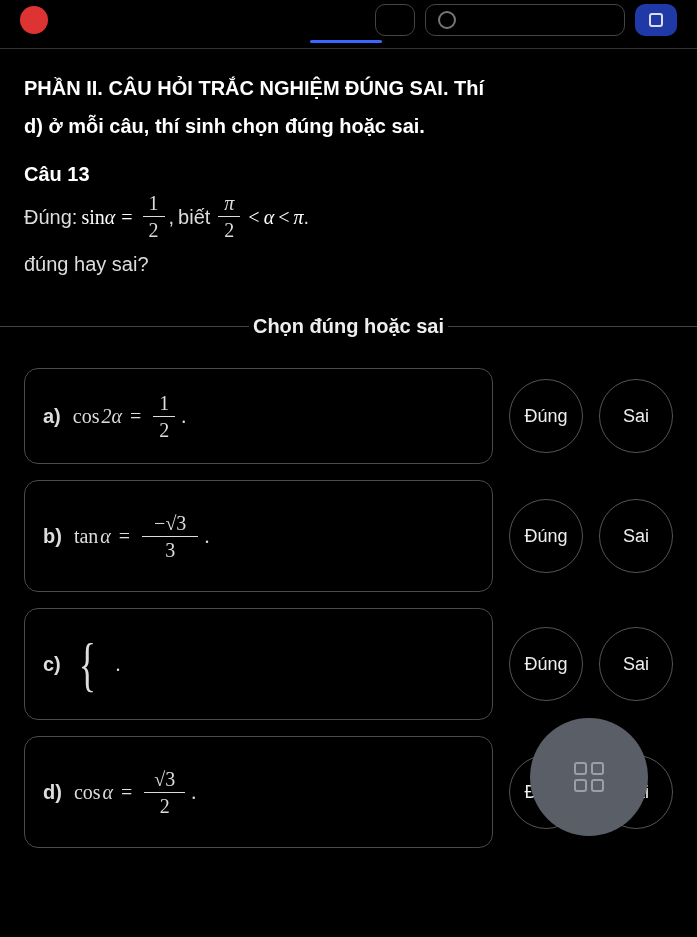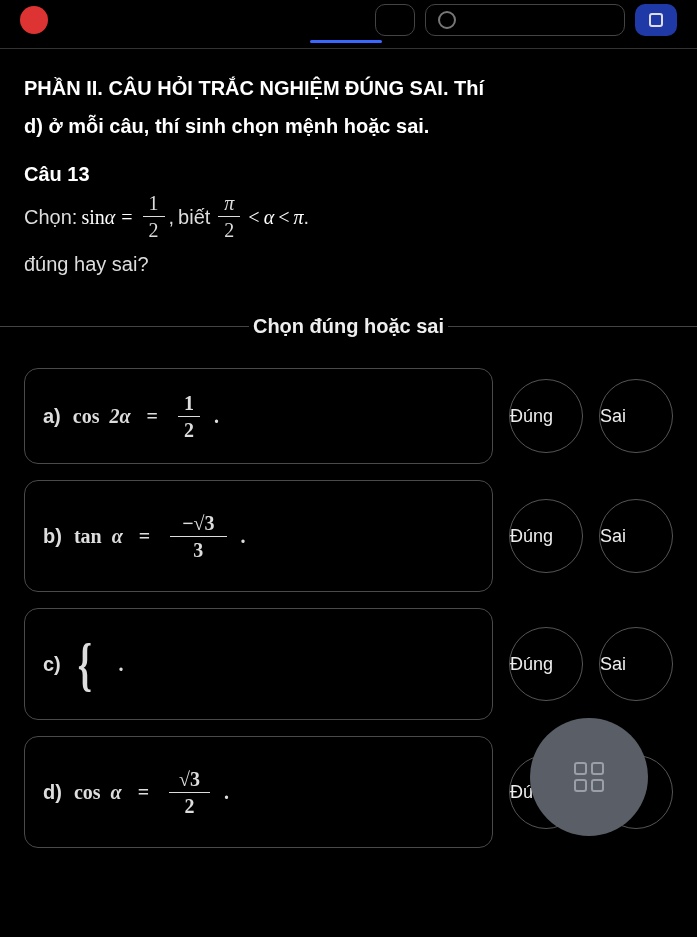--- a/index.html
+++ b/index.html
@@ -76,26 +76,26 @@
     border:1px solid #4a4a4a;
     border-radius:14px;
     padding:20px 18px;
     font-size:20px;
     color:#ddd;
     display:flex; align-items:center; gap:8px;
     font-family: inherit;
     min-height:96px;
   }
   .opt-box .label { font-weight:600; margin-right:4px; }
-  .opt-box .math { font-family: Georgia, 'Times New Roman', serif; display:flex; align-items:center; gap:10px;font-weight:bold; }
+  .opt-box .math { font-family: Georgia, 'Times New Roman', serif; display:flex; align-items:center; gap:2px; }
 
   .pill {
     width:74px; height:74px; border-radius:50%;
     border:1.5px solid #555; display:flex;
-    align-items:center; justify-content:flex-start;
+    align-items:center; justify-content:center;
     font-size:18px; color:#eee; font-weight:500;
     background:transparent; cursor:pointer;
   }
 
   .fab {
     position:absolute; left:530px; top:718px;
     width:118px; height:118px; border-radius:50%;
     background:#5a5f67; display:flex;
     align-items:center; justify-content:center;
     box-shadow:0 0 0 0 rgba(0,0,0,0);
@@ -132,27 +132,27 @@
   </div>
 </div>
 <div class="underline"></div>
 
 <div class="hr"></div>
 
 <div class="content">
 
   <div class="instr">
     <span class="instr-line">PHẦN II. CÂU HỎI TRẮC NGHIỆM ĐÚNG SAI. Thí</span>
-    <span class="instr-line">d) ở mỗi câu, thí sinh chọn mệnh hoặc sai.</span>
+    <span class="instr-line">d) ở mỗi câu, thí sinh chọn đúng hoặc sai.</span>
   </div>
 
   <div class="qnum">Câu 13</div>
 
   <div class="stem">
-    <span class="t">Chọn:</span>
+    <span class="t">Đúng:</span>
     <span class="serif">sin</span>
     <span class="serif" style="font-style:italic">α</span>
     <span class="serif" style="margin:0 6px">=</span>
     <span class="frac">
       <span class="num">1</span>
       <span class="den">2</span>
     </span>
     <span class="t">,</span>
     <span class="t">biết</span>
     <span class="frac">

